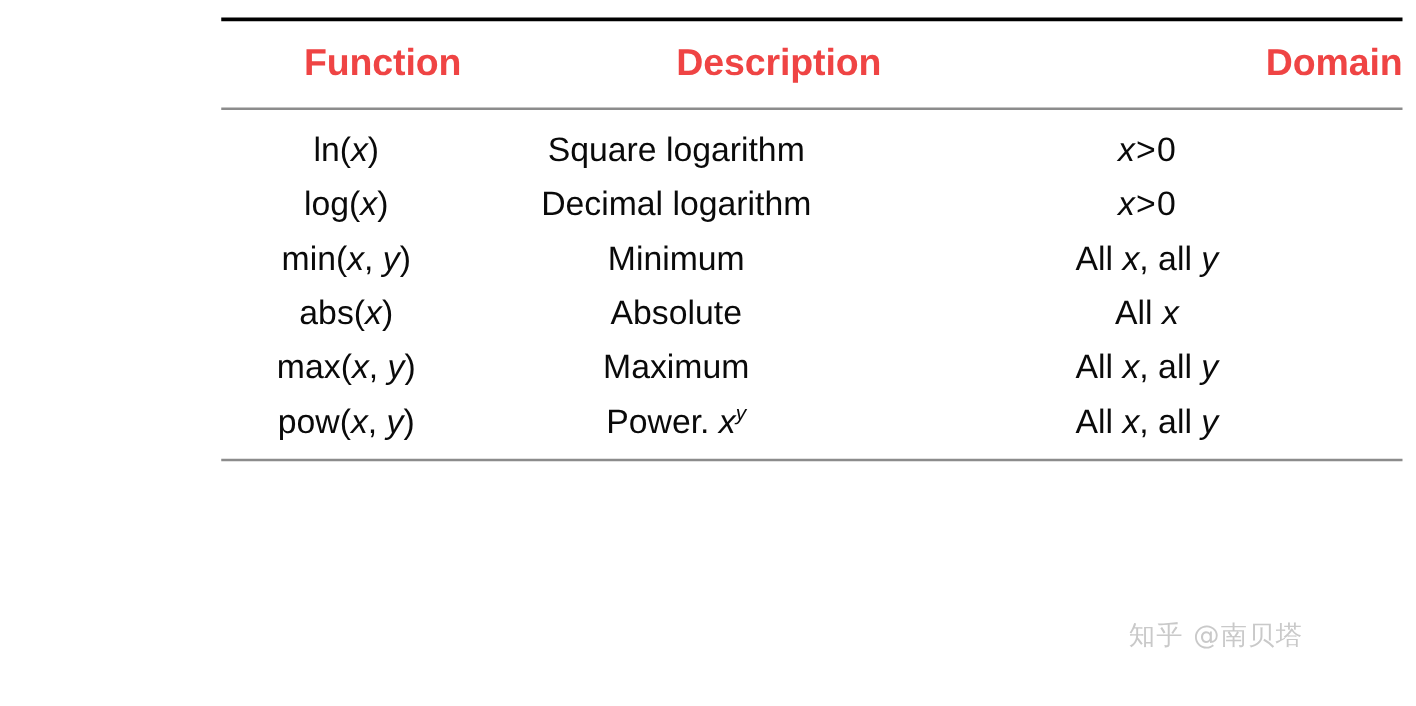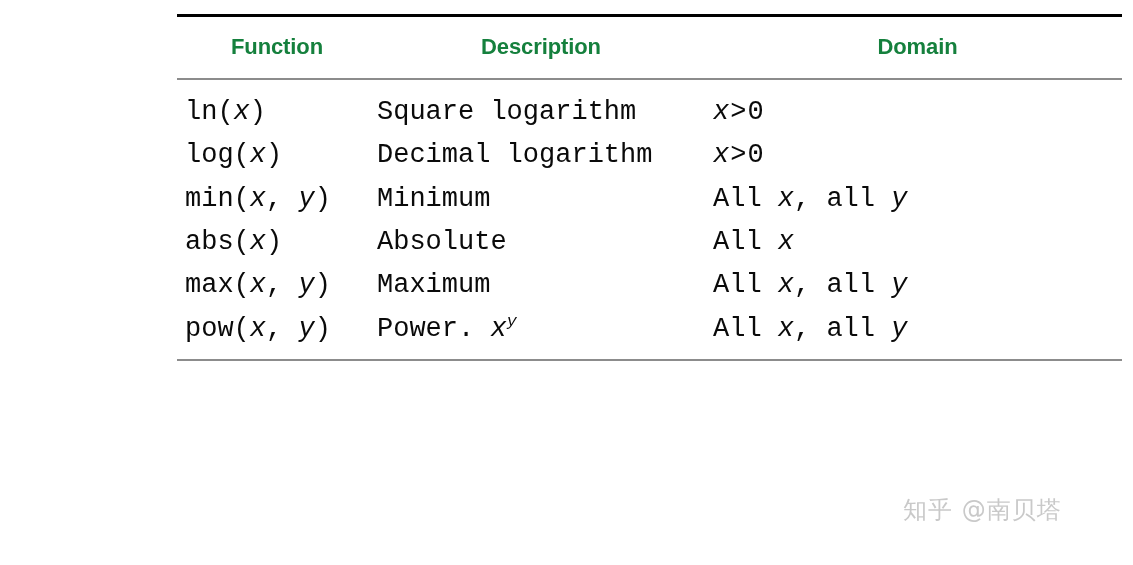--- a/index.html
+++ b/index.html
@@ -46,32 +46,32 @@
     table-layout: fixed;
   }
 
   table.fn-table col.c-function { width: 192px; }
   table.fn-table col.c-description { width: 336px; }
   table.fn-table col.c-domain { width: 417px; }
 
   thead th {
     font-family: "Liberation Sans", sans-serif;
     font-weight: bold;
-    font-size: 22px;
-    text-align: center;
+    font-size: 30px;
+    text-align: right;
     padding: 17px 0 18px 8px;
     letter-spacing: -0.1px;
-    color: #15803d;
+    color: #ef4444;
     white-space: nowrap;
   }
 
   tbody td {
-    font-family: Liberation Mono, monospace;
+    font-family: Liberation Sans, sans-serif;
     font-size: 27px;
-    text-align: left;
+    text-align: center;
     padding: 2px 0 13px 8px;
     line-height: 1.05;
     color: #0a0a0a;
     white-space: nowrap;
   }
 
   tbody tr.row-first td {
     padding-top: 18px;
   }
   tbody tr.row-last td {
@@ -89,21 +89,21 @@
   }
   .rel {
     padding: 0 1px;
   }
 
   #watermark {
     position: absolute;
     left: 903px;
     top: 494px;
     font-family: "DejaVu Sans", sans-serif;
-    font-size: 24px;
+    font-size: 21px;
     color: #c9c9c9;
     letter-spacing: 1px;
     white-space: nowrap;
     user-select: none;
   }
 </style>
 </head>
 <body>
 
 <div id="table-figure">

